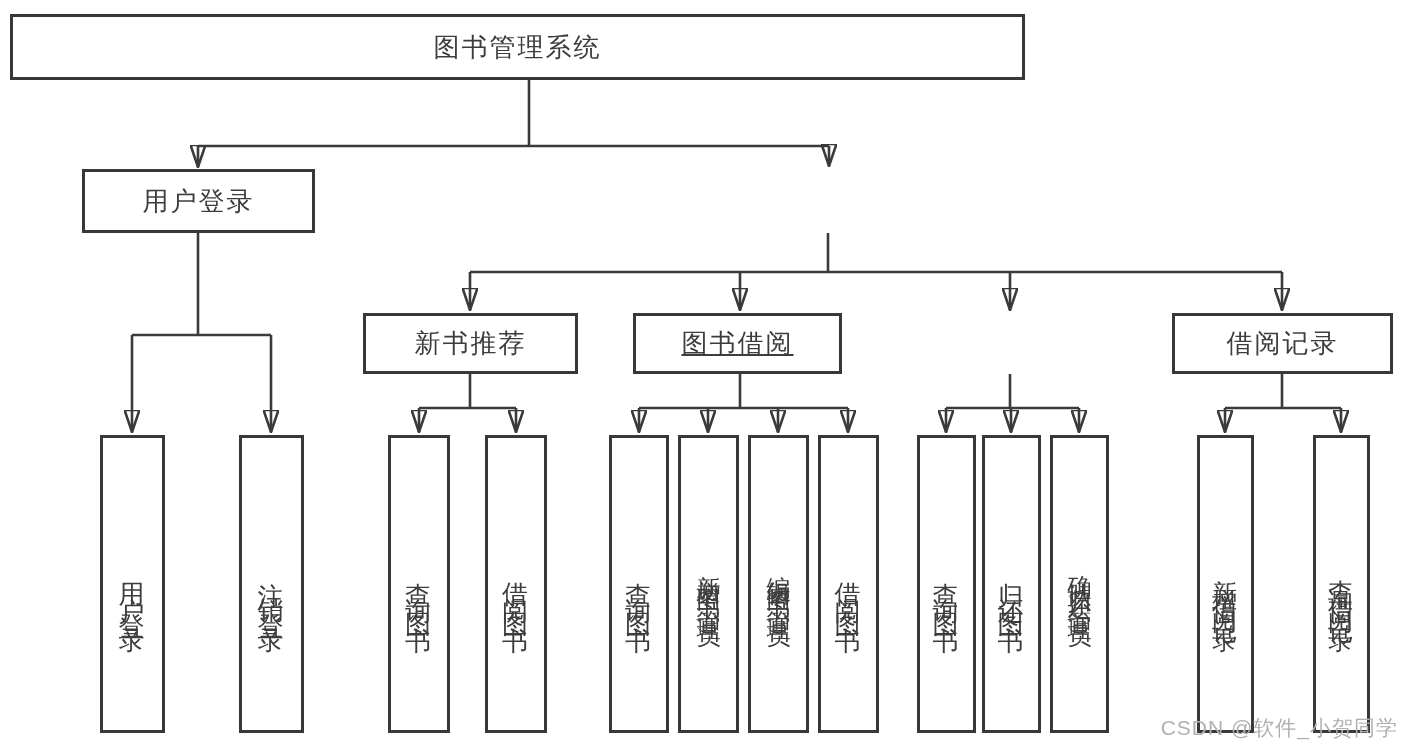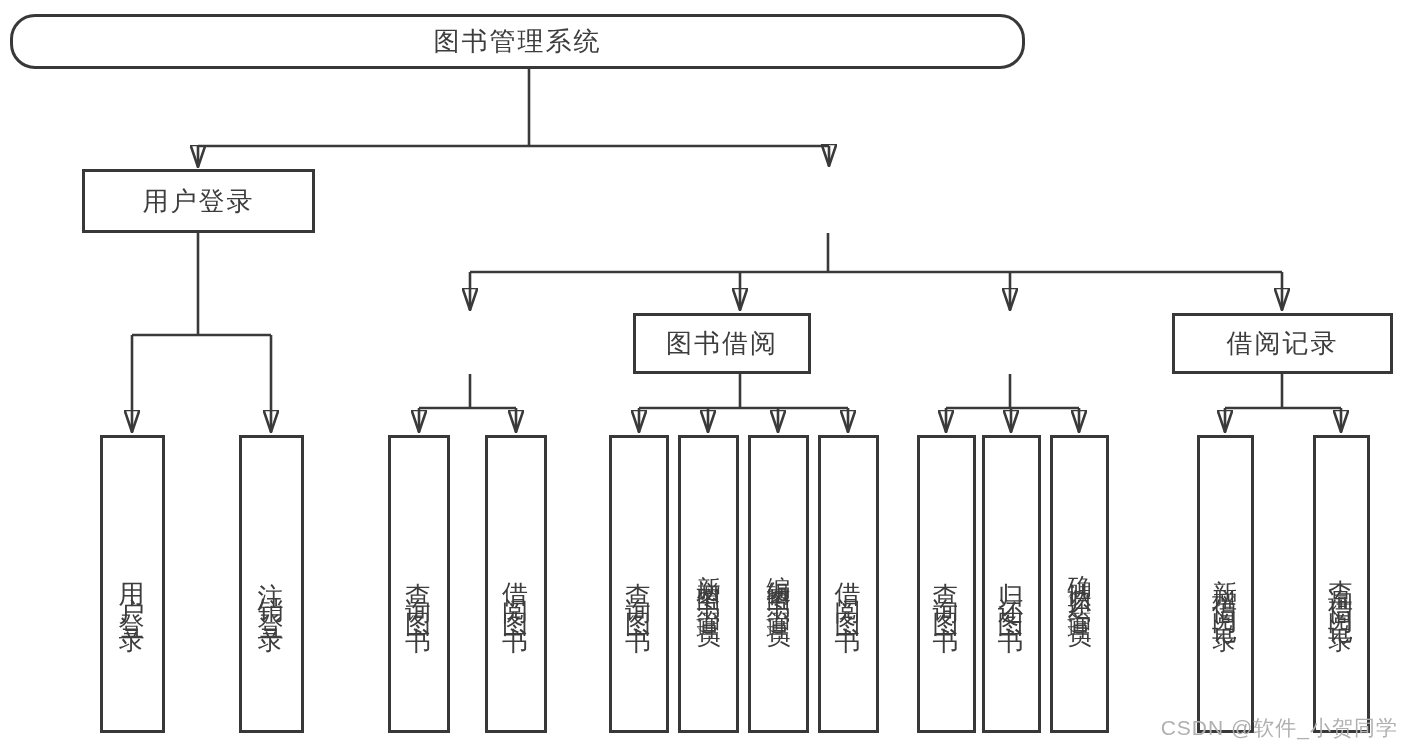--- a/index.html
+++ b/index.html
@@ -42,25 +42,25 @@
   .vnode span {
     writing-mode: vertical-rl;
     text-orientation: mixed;
     color: #3d3d3d;
   }
   .vnode.short span { font-size: 26px; letter-spacing: 15px; padding-top: 15px; }
   .vnode.med   span { font-size: 25px; letter-spacing: 10px; padding-top: 10px; }
   .vnode.long  span { font-size: 24px; letter-spacing: 7px;  padding-top: 7px;  }
 
   
-  .n-root  { left: 10px;   top: 14px;  width: 1015px; height: 55px; border-radius: 25px; }
+  .n-root  { left: 10px;   top: 14px;  width: 1015px; height: 66px; }
   .n-user  { left: 82px;   top: 169px; width: 233px;  height: 64px; }
   .n-books { left: 710px;  top: 168px; width: 235px;  height: 65px; }
   .n-sec0  { left: 363px;  top: 313px; width: 215px;  height: 61px; }
-  .n-sec1  { left: 633px;  top: 313px; width: 178px;  height: 61px; }
+  .n-sec1  { left: 633px;  top: 313px; width: 209px;  height: 61px; text-decoration: underline; }
   .n-sec2  { left: 903px;  top: 313px; width: 215px;  height: 61px; }
   .n-sec3  { left: 1172px; top: 313px; width: 221px;  height: 61px; }
 
   
   .vnode { top: 435px; height: 298px; }
   .l-u0  { left: 100px;  width: 65px; }
   .l-u1  { left: 239px;  width: 65px; }
   .l-s00 { left: 388px;  width: 62px; }
   .l-s01 { left: 485px;  width: 62px; }
   .l-s10 { left: 609px;  width: 60px; }
@@ -138,20 +138,23 @@
   </svg>
 
   <div class="hnode n-root">
     <span>图书管理系统</span>
   </div>
 
   <div class="hnode n-user">
     <span>用户登录</span>
   </div>
 
+  <div class="hnode n-sec0">
+    <span>新书推荐</span>
+  </div>
   <div class="hnode n-sec1">
     <span>图书借阅</span>
   </div>
   <div class="hnode n-sec3">
     <span>借阅记录</span>
   </div>
 
   <div class="vnode short l-u0">
     <span>用户登录</span>
   </div>

